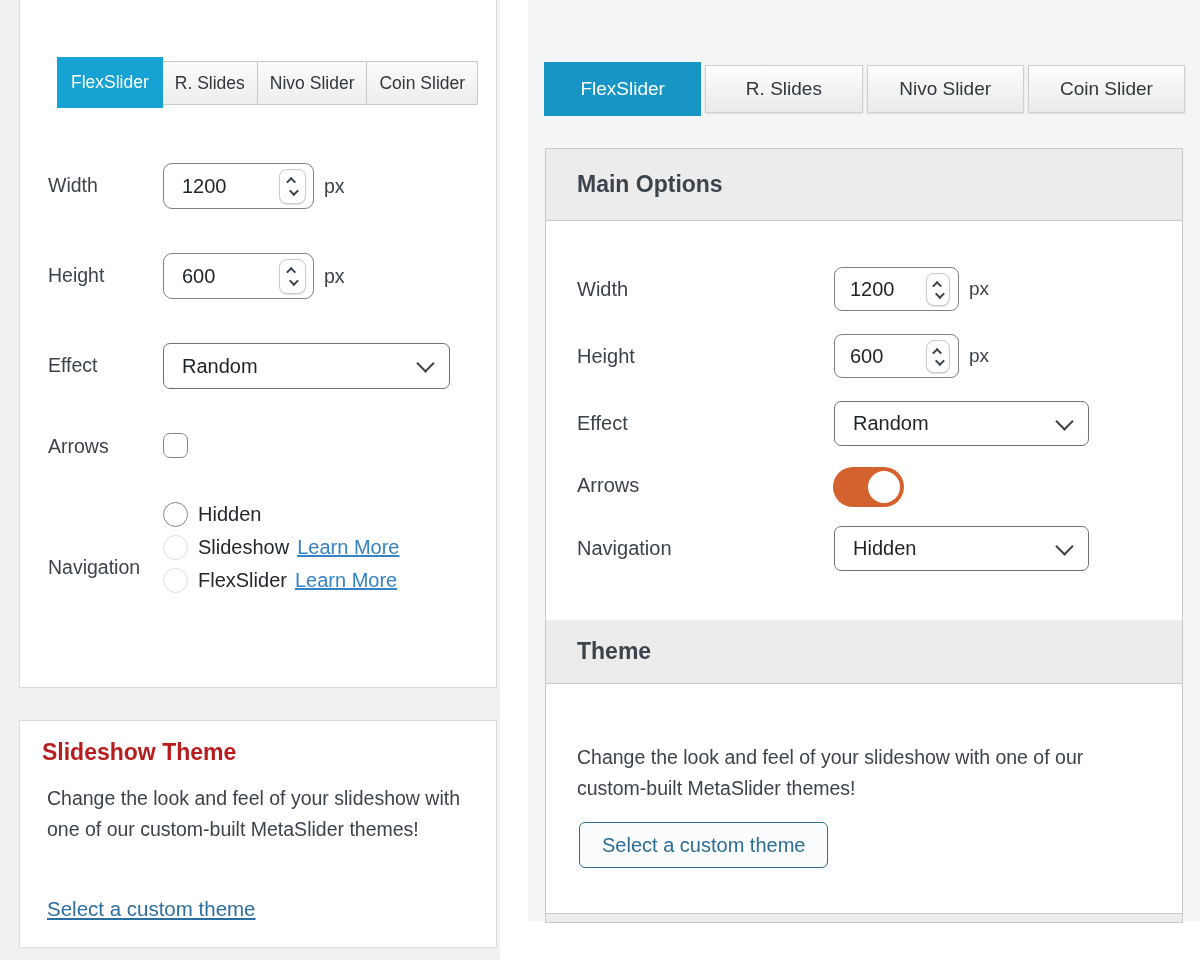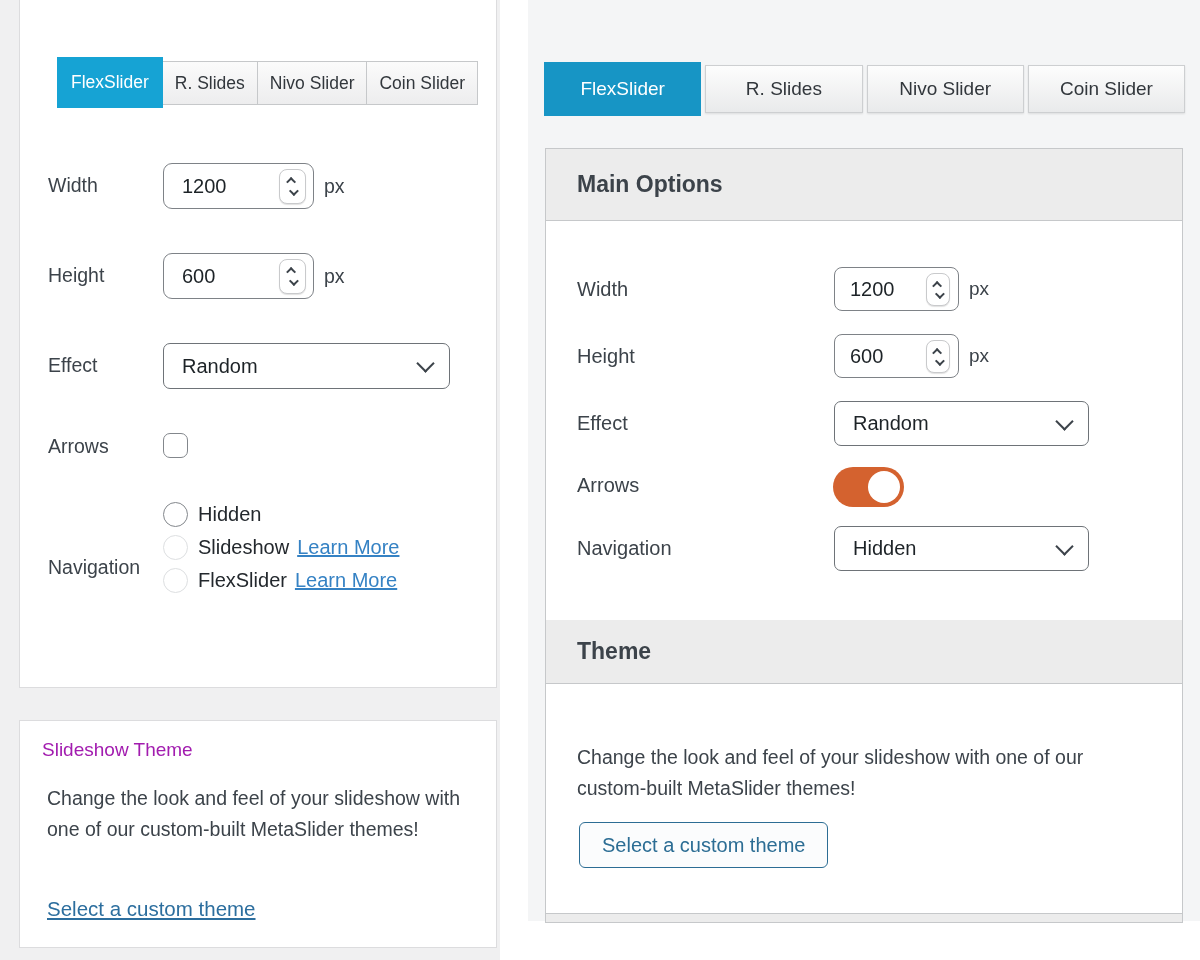--- a/index.html
+++ b/index.html
@@ -48,21 +48,21 @@
 
   .nav-rows{position:absolute;left:143px;top:499px;}
   .nav-row{display:flex;align-items:center;height:30px;margin-bottom:3px;}
   .radio{width:25px;height:25px;border-radius:50%;border:1.5px solid #83878c;background:#fff;box-sizing:border-box;
          display:flex;align-items:center;justify-content:center;margin-right:10px;flex:0 0 auto;}
   .radio.muted{border-color:#dddfe1;}
   .radio.checked::after{content:"";width:13px;height:13px;border-radius:50%;background:#3582c4;}
   .nav-row .opt{font-size:20px;color:#23282d;}
   .learn-more{font-size:20px;color:#3582c4;text-decoration:underline;margin-left:8px;}
 
-  .card2 .sc-title{position:absolute;left:22px;top:18px;font-size:19px;color:#a21caf;font-weight:400;}
+  .card2 .sc-title{position:absolute;left:22px;top:18px;font-size:23px;color:#b91c1c;font-weight:700;}
   .card2 .sc-desc{position:absolute;left:27px;top:62px;width:436px;font-size:19.5px;line-height:31px;color:#3c434a;}
   .card2 .sc-link{position:absolute;left:27px;top:176px;font-size:20.5px;color:#2c6e9e;text-decoration:underline;cursor:pointer;}
 
   
   .right-col{position:absolute;left:528px;top:0;width:672px;height:921px;background:#f4f5f6;}
   .rtabs{position:absolute;left:16px;top:65px;width:641px;display:flex;gap:4px;align-items:flex-start;}
   .rtab{flex:1;height:48px;display:flex;align-items:center;justify-content:center;font-size:19px;color:#32373c;
         background:linear-gradient(#fdfdfd,#e9eaeb);border:1px solid #cdcfd1;box-sizing:border-box;
         box-shadow:0 1px 2px rgba(0,0,0,.10);}
   .rtab.active{background:#1795c5;border-color:#1795c5;color:#fff;height:54px;margin-top:-3px;box-shadow:none;}

